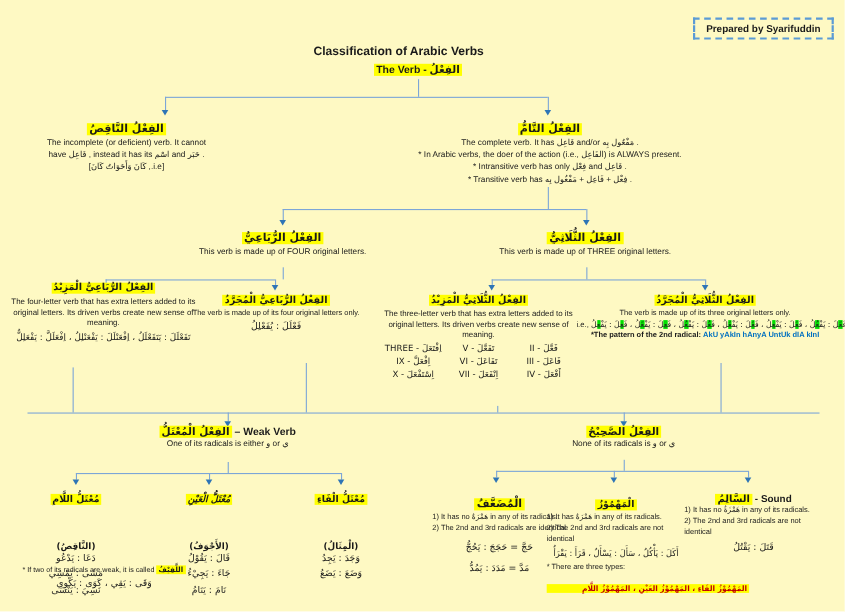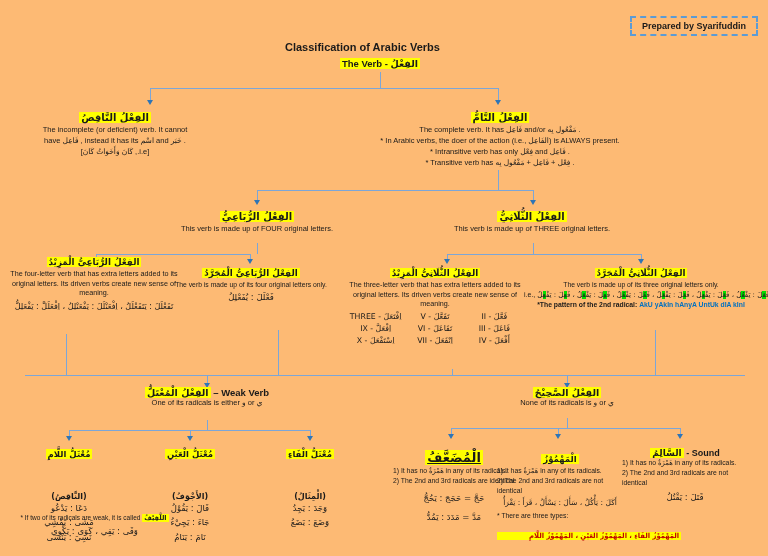--- a/index.html
+++ b/index.html
@@ -1,16 +1,16 @@
 <!DOCTYPE html>
 <html><head>
 <meta charset="utf-8">
 <style>
   html,body{margin:0;padding:0;background:#fff;}
-  .canvas{position:relative;width:768px;height:556px;background:#fdba74;overflow:hidden;
+  .canvas{position:relative;width:768px;height:556px;background:#fef9c3;overflow:hidden;
           font-family:"Liberation Sans","DejaVu Sans",sans-serif;color:#1a1a1a;}
   .node{position:absolute;text-align:center;}
   .hl{background:#FFFF00;padding:0 2px;}
   .ghl{background:#00DF00;}
   .b{font-weight:bold;margin-top:31px;}
   .heading{font-size:10px;font-weight:bold;}
   .sub{font-size:7.5px;line-height:1.45;}
   .small{font-size:7.2px;line-height:1.35;}
   .tiny{font-size:6.8px;line-height:1.45;}
   .ar{font-family:"DejaVu Sans",sans-serif;}
@@ -163,21 +163,21 @@
     <div class="arx">مَشَى : يَمْشِي</div>
     <div class="arx">نَسِيَ : يَنْسَى</div>
   </div>
   <div class="node" style="left:2px;top:514px;width:185px;font-size:6.5px;">
     <span>* If two of its radicals are weak, it is called</span>
     <span class="hl b ar">اللَّفِيْفُ</span>
     <div class="arx" style="margin-top:2px;">وَقَى : يَقِي ، كَوَى : يَكْوِي</div>
   </div>
 
   <div class="node" style="left:133px;top:443px;width:114px;">
-    <div><span class="hl b ar" style="font-size:8.5px;">مُعْتَلُّ الْعَيْنِ</span></div>
+    <div><span class="hl b ar" style="font-size:8.5px;font-style:italic;">مُعْتَلُّ الْعَيْنِ</span></div>
     <div class="b ar" style="font-size:8px;">(الأَجْوَفُ)</div>
     <div class="arx">قَالَ : يَقُوْلُ</div>
     <div class="arx">جَاءَ : يَجِيْءُ</div>
     <div class="arx">نَامَ : يَنَامُ</div>
   </div>
 
   <div class="node" style="left:253px;top:443px;width:114px;">
     <div><span class="hl b ar" style="font-size:8.5px;">مُعْتَلُّ الْفَاءِ</span></div>
     <div class="b ar" style="font-size:8px;">(الْمِثَالُ)</div>
     <div class="arx">وَجَدَ : يَجِدُ</div>
@@ -185,21 +185,21 @@
   </div>
 
   <div class="node" style="left:462px;top:387px;width:210px;">
     <div style="font-size:9.5px;font-weight:bold;">
       <span class="hl ar">الفِعْلُ الصَّحِيْحُ</span>
     </div>
     <div class="sub">None of its radicals is و or ي</div>
   </div>
 
   <div class="node" style="left:393px;top:448px;width:122px;">
-    <div><span class="hl b ar" style="font-size:13px;text-decoration:underline;">الْمُضَعَّفُ</span></div>
+    <div><span class="hl b ar" style="font-size:10px;">الْمُضَعَّفُ</span></div>
     <div class="tiny left">1) It has no هَمْزَةٌ in any of its radicals.</div>
     <div class="tiny left">2) The 2nd and 3rd radicals are identical</div>
     <div class="arx nowrap" style="margin-top:5px;">حَجَّ = حَجَجَ : يَحُجُّ</div>
     <div class="arx nowrap" style="margin-top:5px;">مَدَّ = مَدَدَ : يَمُدُّ</div>
   </div>
 
   <div class="node" style="left:497px;top:448px;width:126px;">
     <div><span class="hl b ar" style="font-size:8.5px;">الْمَهْمُوْزُ</span></div>
     <div class="tiny left">1) It has هَمْزَةٌ in any of its radicals.</div>
     <div class="tiny left">2) The 2nd and 3rd radicals are not identical</div>

